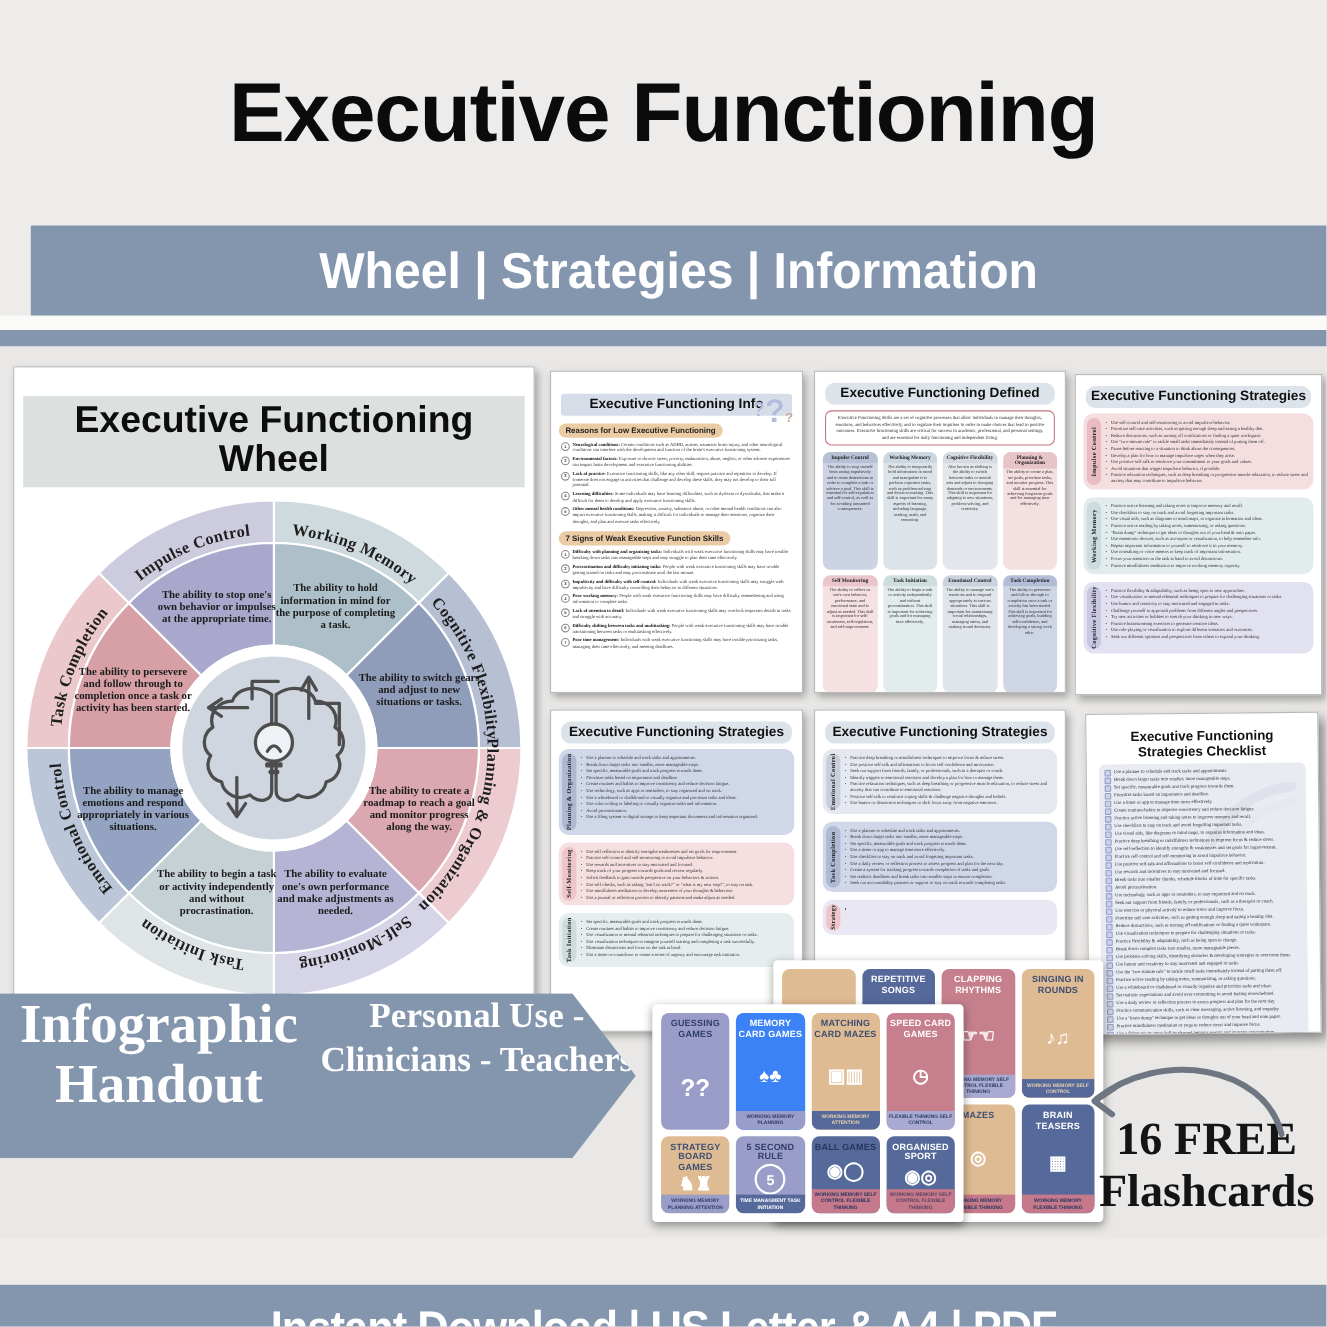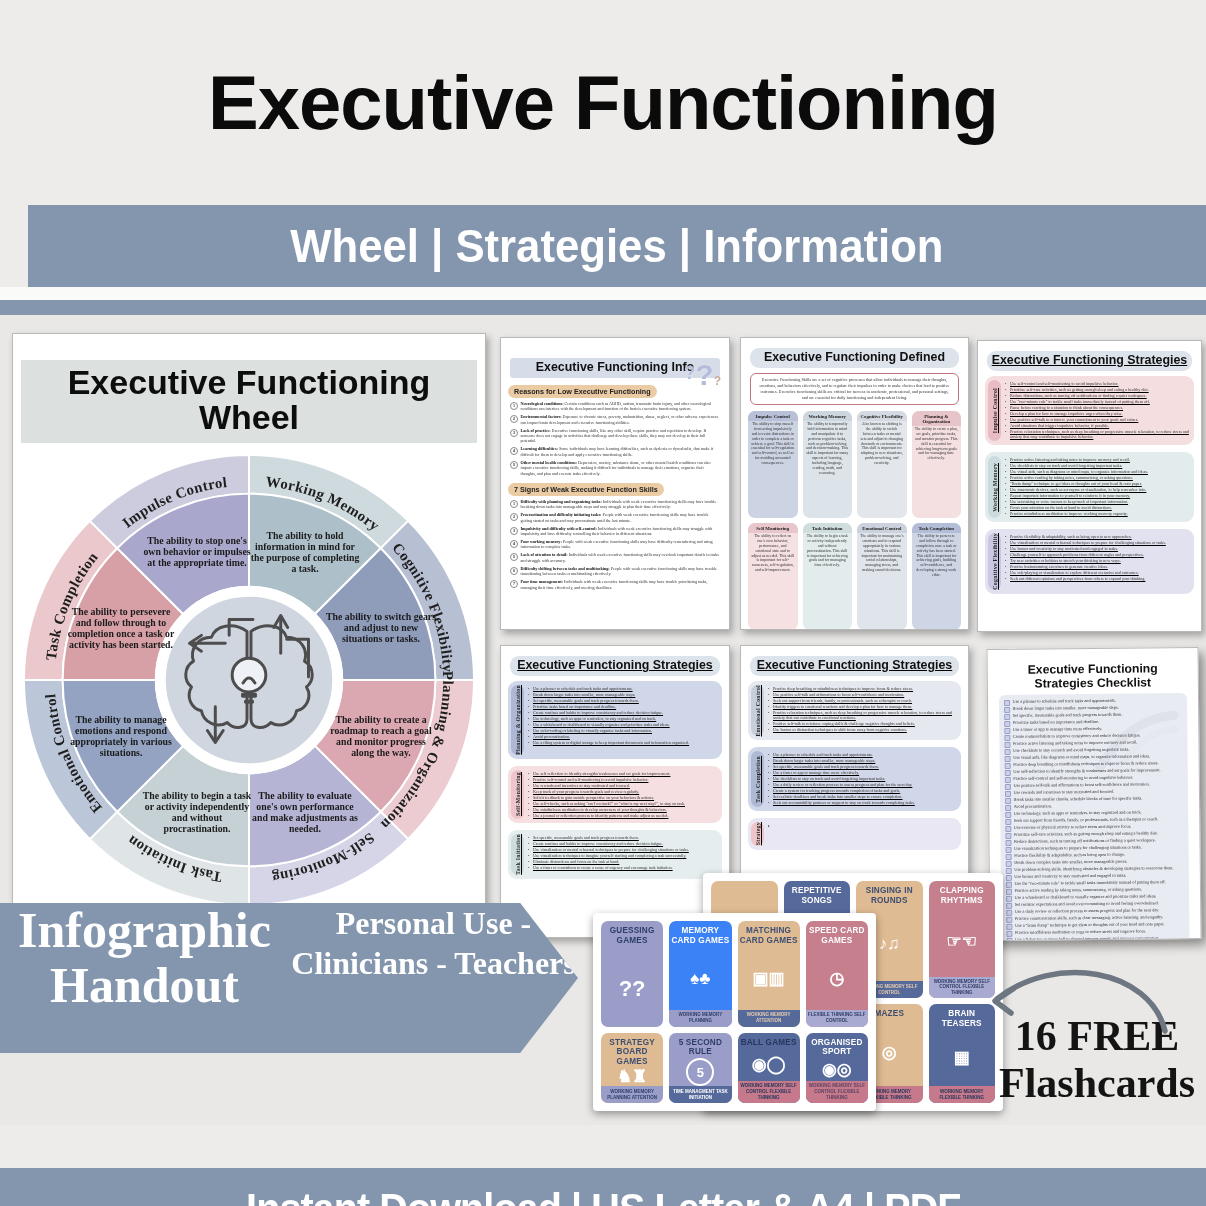--- a/index.html
+++ b/index.html
@@ -47,21 +47,21 @@
   .ib b{color:#111;}
   
   .defined-page{left:740px;top:22px;width:229px;z-index:1;}
   .def-intro{border:1px solid #c4737f;border-radius:6px;padding:3px 6px;margin:2px 2px 6px;
              font-family:"Liberation Serif",serif;font-size:4.25px;line-height:1.42;text-align:center;color:#333;}
   .def-grid{display:grid;grid-template-columns:repeat(4,1fr);gap:5px;}
   .def-card{border-radius:7px;padding:0 0 3px;overflow:hidden;min-height:104px;}
   .def-hd{font-weight:bold;font-size:4.9px;text-align:center;padding:2.5px 1px;color:#1c1c1c;font-family:"Liberation Serif",serif;}
   .def-tx{font-family:"Liberation Serif",serif;font-size:3.95px;line-height:1.24;text-align:center;padding:1px 3px;color:#333;}
   
-  .strat-page{z-index:1;text-decoration:underline;}
+  .strat-page{z-index:1;}
   #strat1{left:977px;top:25px;width:225px;height:292px;}
   #strat2{left:500px;top:330px;}
   #strat3{left:740px;top:330px;width:229px;}
   .strat-sec{display:flex;border-radius:9px;padding:4px 5px 4px 3px;margin-bottom:7px;}
   .vlabel{flex:0 0 13px;border-radius:7px;margin-right:4px;display:flex;align-items:center;justify-content:center;}
   .vlabel span{writing-mode:vertical-rl;transform:rotate(180deg);font-family:"Liberation Serif",serif;
                font-weight:bold;font-size:5.8px;letter-spacing:.3px;color:#222;white-space:nowrap;}
   .strat-sec ul{list-style:none;margin:0;padding:1px 0;flex:1;}
   .strat-sec li{font-family:"Liberation Serif",serif;font-size:4.15px;line-height:1.3;color:#333;
                 padding-left:5px;position:relative;margin-bottom:.6px;}
@@ -694,36 +694,36 @@
           </div>
 
           <div class="fcard" data-name="flashcard-repetitive-songs" style="background: rgb(86, 105, 155); visibility: visible;">
             <div class="fc-title" data-name="flashcard-title" style="color: rgb(255, 255, 255);">REPETITIVE SONGS</div>
             <div class="fc-icon">
               <span class="glyph" data-name="music-note-icon" style="color: rgb(255, 255, 255);">♬</span>
             </div>
             <div class="fc-foot" data-name="flashcard-skills" style="background: rgb(155, 157, 201); color: rgb(46, 62, 102);"></div>
           </div>
 
+          <div class="fcard" data-name="flashcard-clapping-rhythms" style="background: rgb(197, 127, 141); visibility: visible;">
+            <div class="fc-title" data-name="flashcard-title" style="color: rgb(255, 255, 255);">CLAPPING RHYTHMS</div>
+            <div class="fc-icon">
+              <span class="glyph" data-name="clapping-hands-icon" style="color: rgb(255, 255, 255);">☞☜</span>
+            </div>
+            <div class="fc-foot" data-name="flashcard-skills" style="background: rgb(169, 170, 210); color: rgb(46, 62, 102);">WORKING MEMORY SELF CONTROL FLEXIBLE THINKING</div>
+          </div>
+
           <div class="fcard" data-name="flashcard-singing-in-rounds" style="background: rgb(223, 187, 147); visibility: visible;">
             <div class="fc-title" data-name="flashcard-title" style="color: rgb(61, 78, 115);">SINGING IN ROUNDS</div>
             <div class="fc-icon">
               <span class="glyph" data-name="music-notes-icon" style="color: rgb(255, 255, 255);">♪♫</span>
             </div>
             <div class="fc-foot" data-name="flashcard-skills" style="background: rgb(86, 105, 155); color: rgb(230, 207, 174);">WORKING MEMORY SELF CONTROL</div>
           </div>
 
-          <div class="fcard" data-name="flashcard-clapping-rhythms" style="background: rgb(197, 127, 141); visibility: visible;">
-            <div class="fc-title" data-name="flashcard-title" style="color: rgb(255, 255, 255);">CLAPPING RHYTHMS</div>
-            <div class="fc-icon">
-              <span class="glyph" data-name="clapping-hands-icon" style="color: rgb(255, 255, 255);">☞☜</span>
-            </div>
-            <div class="fc-foot" data-name="flashcard-skills" style="background: rgb(169, 170, 210); color: rgb(46, 62, 102);">WORKING MEMORY SELF CONTROL FLEXIBLE THINKING</div>
-          </div>
-
           <div class="fcard" data-name="flashcard-hidden-1" style="background: rgb(255, 255, 255); visibility: hidden;">
             <div class="fc-title" data-name="flashcard-title" style="color: rgb(255, 255, 255);"></div>
             <div class="fc-icon">
               <span class="glyph" data-name="hidden-icon" style="color: rgb(255, 255, 255);"></span>
             </div>
             <div class="fc-foot" data-name="flashcard-skills" style="background: rgb(255, 255, 255); color: rgb(255, 255, 255);"></div>
           </div>
 
           <div class="fcard" data-name="flashcard-hidden-2" style="background: rgb(255, 255, 255); visibility: hidden;">
             <div class="fc-title" data-name="flashcard-title" style="color: rgb(255, 255, 255);"></div>
@@ -764,21 +764,21 @@
 
           <div class="fcard" data-name="flashcard-memory-card-games" style="background: #3b82f6; visibility: visible;">
             <div class="fc-title" data-name="flashcard-title" style="color: rgb(255, 255, 255);">MEMORY CARD GAMES</div>
             <div class="fc-icon">
               <span class="glyph" data-name="playing-cards-icon" style="color: rgb(255, 255, 255);">♠♣</span>
             </div>
             <div class="fc-foot" data-name="flashcard-skills" style="background: rgb(155, 157, 201); color: rgb(46, 62, 102);">WORKING MEMORY PLANNING</div>
           </div>
 
           <div class="fcard" data-name="flashcard-matching-card-games" style="background: rgb(223, 187, 147); visibility: visible;">
-            <div class="fc-title" data-name="flashcard-title" style="color: rgb(61, 78, 115);">MATCHING CARD GAMES</div>
+            <div class="fc-title" data-name="flashcard-title" style="color: rgb(61, 78, 115);">MATCHING CARD MAZES</div>
             <div class="fc-icon">
               <span class="glyph" data-name="matching-grid-icon" style="color: rgb(255, 255, 255);">▣▥</span>
             </div>
             <div class="fc-foot" data-name="flashcard-skills" style="background: rgb(86, 105, 155); color: rgb(230, 207, 174);">WORKING MEMORY ATTENTION</div>
           </div>
 
           <div class="fcard" data-name="flashcard-speed-card-games" style="background: rgb(197, 127, 141); visibility: visible;">
             <div class="fc-title" data-name="flashcard-title" style="color: rgb(255, 255, 255);">SPEED CARD GAMES</div>
             <div class="fc-icon">
               <span class="glyph" data-name="stopwatch-icon" style="color: rgb(255, 255, 255);">◷</span>

